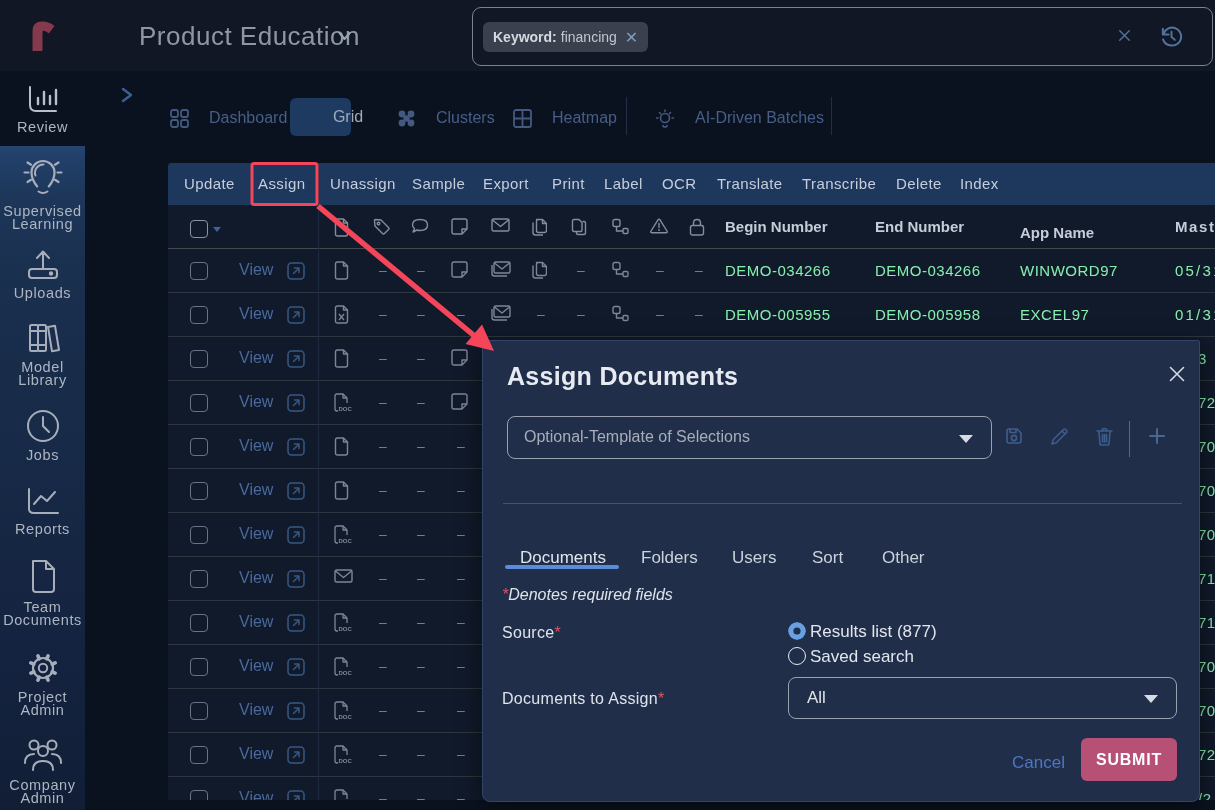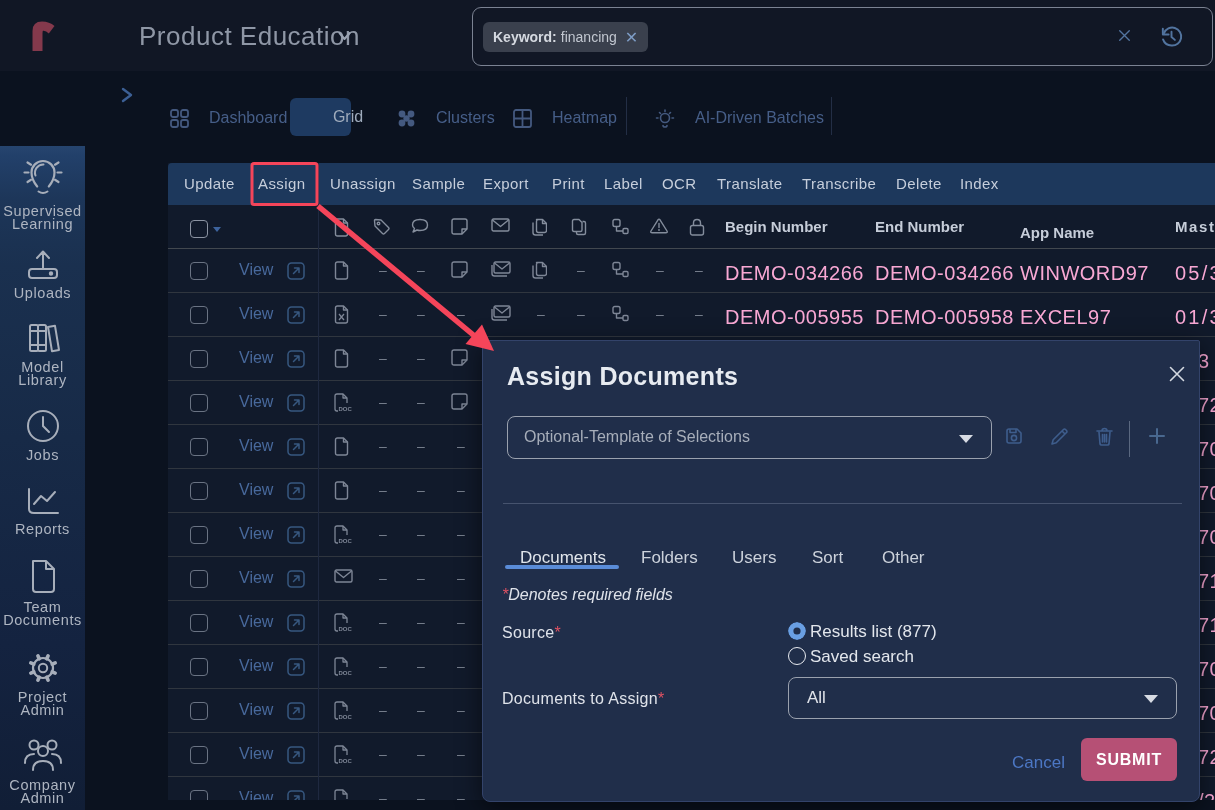--- a/index.html
+++ b/index.html
@@ -39,21 +39,21 @@
   #toolbar span { position:absolute; top:12px; letter-spacing:0.4px; }
   #thead { position:absolute; left:0; top:42px; width:1047px; height:44px; border-bottom:1px solid #42484f; }
   .row { position:absolute; left:0; width:1047px; height:44px; border-bottom:1px solid #30363f; background:#111a2b;text-align:center; }
   .cb { position:absolute; left:22px; top:13px; width:18px; height:18px; border:1.6px solid #6a7383; border-radius:4px; }
   .view { position:absolute; left:71px; top:12px; font-size:16px; color:#48699c; }
   .ext { position:absolute; left:119px; top:13px; width:18px; height:18px; }
   .colsep { position:absolute; left:150px; top:0; width:1px; height:637px; background:#1f2940; }
   .dash { color:#747c8a; font-size:14px; position:absolute; top:13px; }
   .hicon { position:absolute; top:13px; }
   .htext { position:absolute; top:13px; font-size:15px; font-weight:bold; color:#c6cdd9; white-space:nowrap; }
-  .dtext { position:absolute; top:13px; font-size:20px; color:#f9a8d4; white-space:nowrap; letter-spacing:0.5px; }
+  .dtext { position:absolute; top:13px; font-size:15px; color:#86efac; white-space:nowrap; letter-spacing:0.5px; }
 
   
   #modal { position:absolute; left:482px; top:340px; width:718px; height:462px; background:#202e4a; border:1px solid #33436a; border-radius:2px 2px 8px 8px; box-shadow:0 6px 24px rgba(0,0,0,0.55); }
   #m-title { position:absolute; left:24px; top:21px; font-size:25px; font-weight:bold; color:#e7ebf1; letter-spacing:0.3px; }
   #m-close { position:absolute; right:13px; top:24px; width:18px; height:18px; }
   #m-dd1 { position:absolute; left:24px; top:75px; width:485px; height:43px; border:1px solid #9aa1ae; border-radius:8px; }
   #m-dd1 .ph { position:absolute; left:16px; top:11px; font-size:16px; color:#a7aeba; }
   #m-dd1 .car { position:absolute; right:18px; top:18px; width:0; height:0; border-left:7px solid transparent; border-right:7px solid transparent; border-top:8px solid #d7dbe3; }
   .micon { position:absolute; top:86px; }
   #m-hr { position:absolute; left:20px; top:162px; width:679px; height:1px; background:#46536e; }
@@ -91,20 +91,27 @@
       </svg>
     <svg id="sb-hist" viewBox="0 0 26 26">
         <path d="M4 5 L4 11 L10 11" fill="none" stroke="#52749f" stroke-width="2" stroke-linecap="round" stroke-linejoin="round"></path>
         <path d="M5.2 9.5 A 9.3 9.3 0 1 1 13 22.3 A 9.3 9.3 0 0 1 4.2 16" fill="none" stroke="#52749f" stroke-width="2" stroke-linecap="round"></path>
         <path d="M13 8 L13 13.5 L16.5 16.5" fill="none" stroke="#52749f" stroke-width="2" stroke-linecap="round" stroke-linejoin="round"></path>
       </svg>
   </div>
 
   <div id="sidebar">
     <div id="sb-grad"></div>
+    <div class="sbitem" style="top:14px;">
+      <svg width="34" height="30" viewBox="0 0 34 30">
+          <path d="M4 2 V20 Q4 26 10 26 H30" fill="none" stroke="#b8bfca" stroke-width="2" stroke-linecap="round"></path>
+          <path d="M12 19 V13 M18 19 V7 M24 19 V11 M30 19 V5" stroke="#b8bfca" stroke-width="2.4" stroke-linecap="round"></path>
+        </svg>
+      <div class="sblabel">Review</div>
+    </div>
     <div class="sbitem" style="top:176px;">
       <svg width="38" height="34" viewBox="0 0 38 34">
           <g fill="none" stroke="#a7aeba" stroke-width="2" stroke-linecap="round" stroke-linejoin="round">
             <rect x="5" y="22" width="28" height="9" rx="3"></rect>
             <path d="M19 22 V6 M13 11 L19 4.5 L25 11"></path>
             <circle cx="27" cy="26.5" r="1.2" fill="#a7aeba"></circle>
           </g>
         </svg>
       <div class="sblabel">Uploads</div>
     </div>

